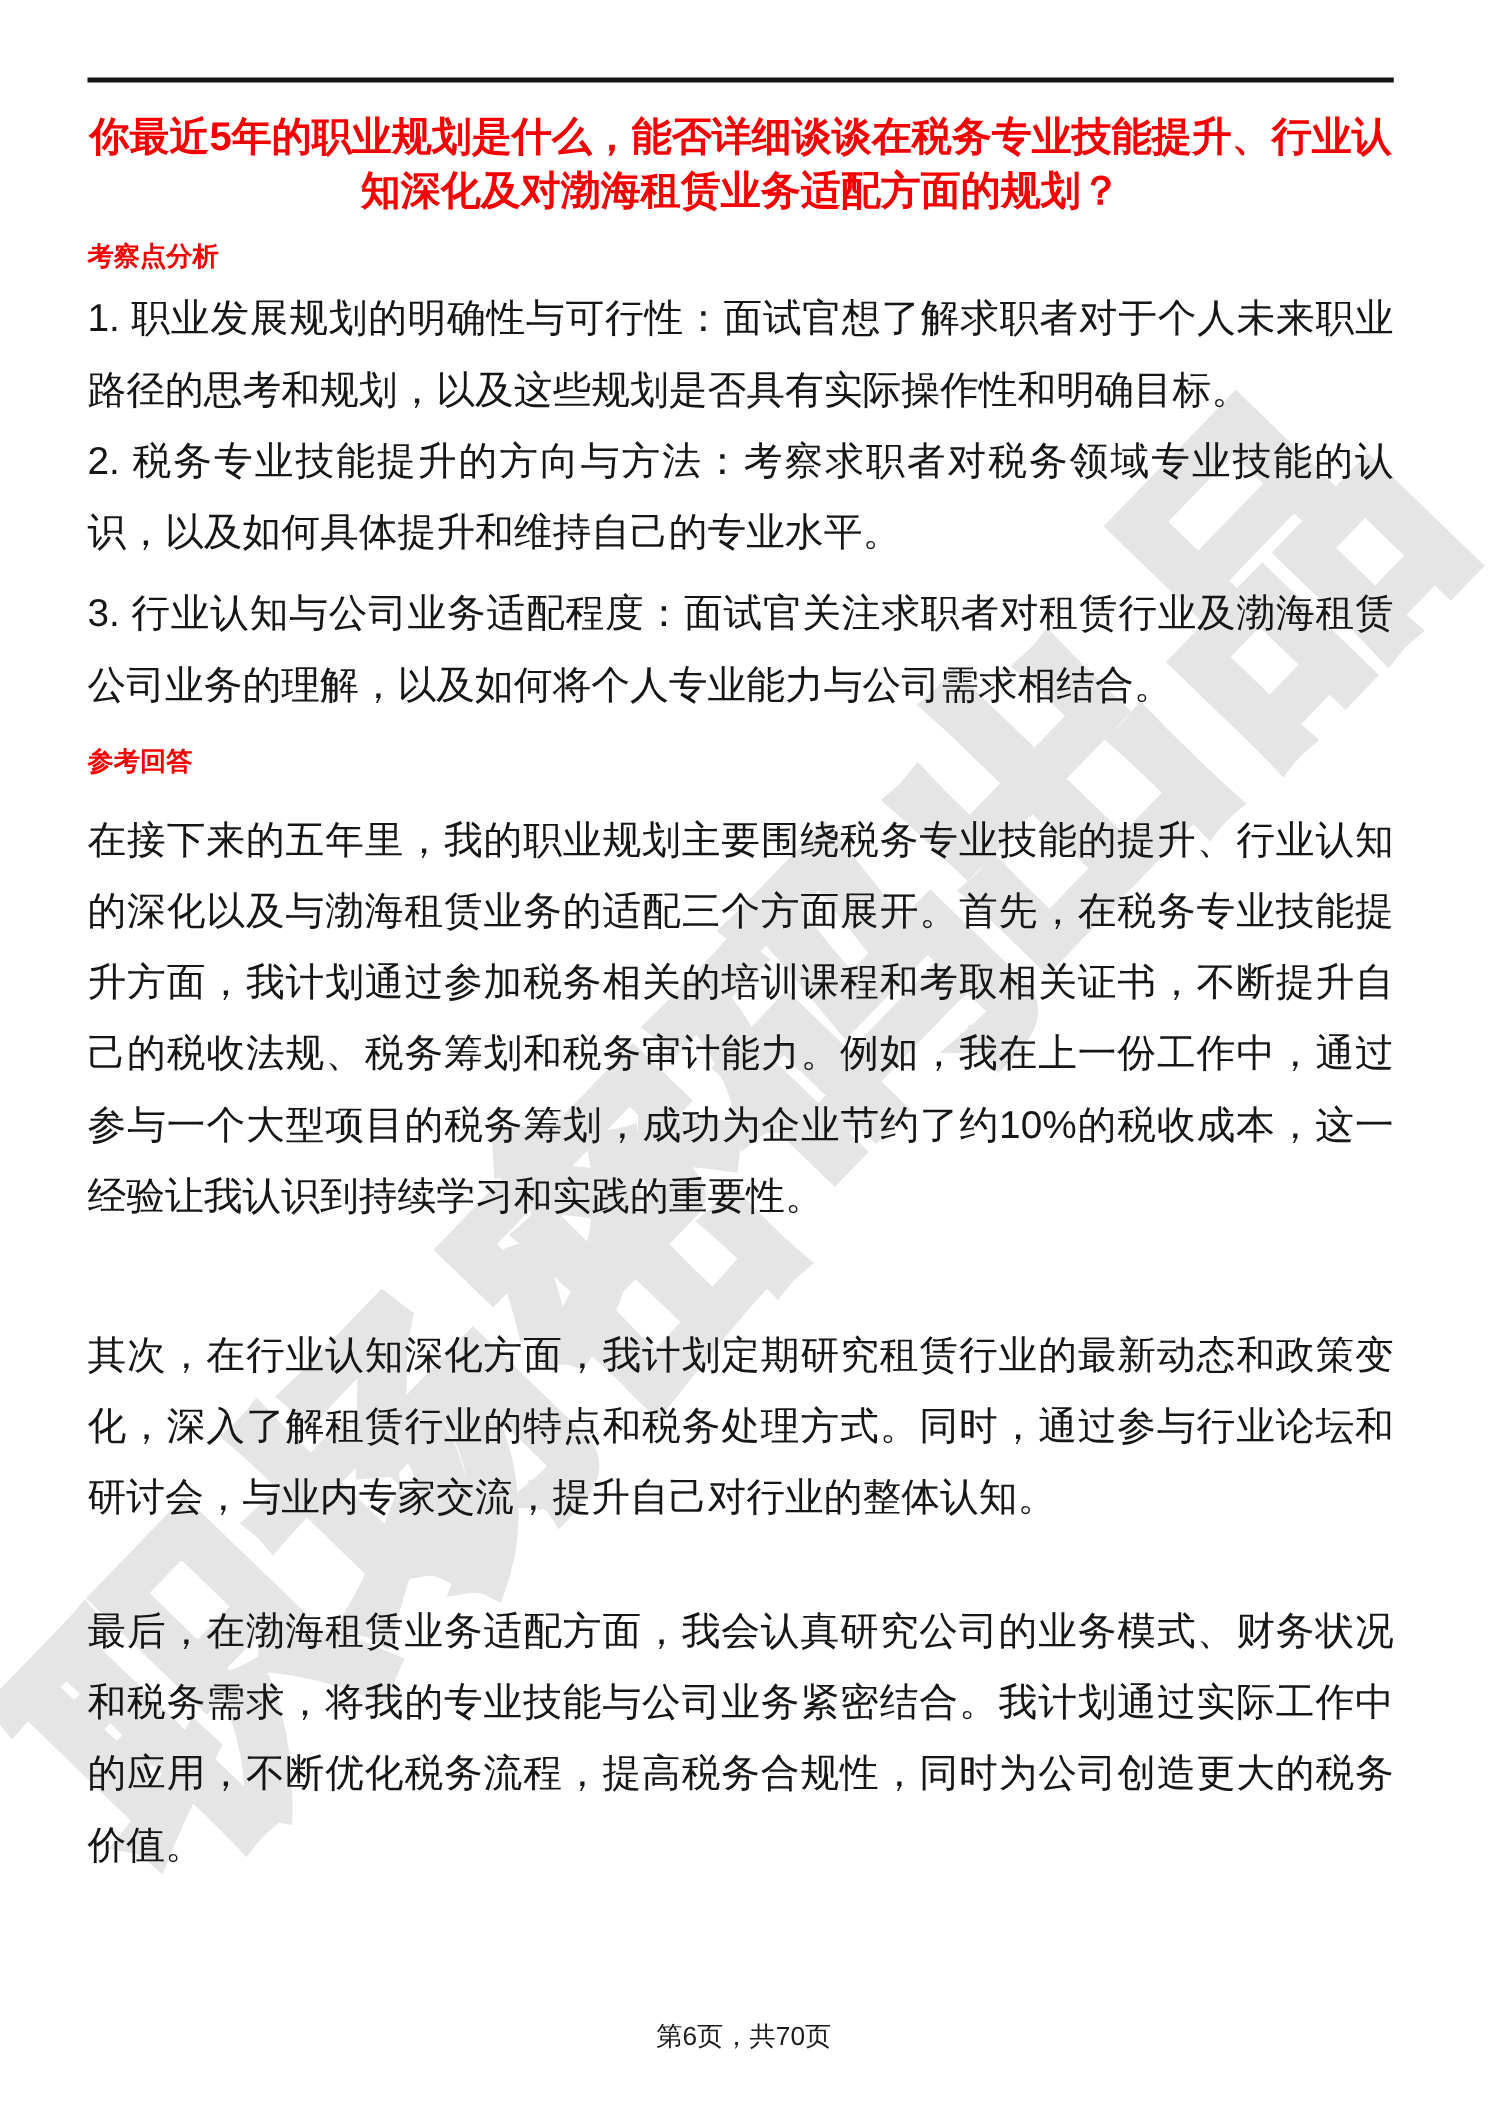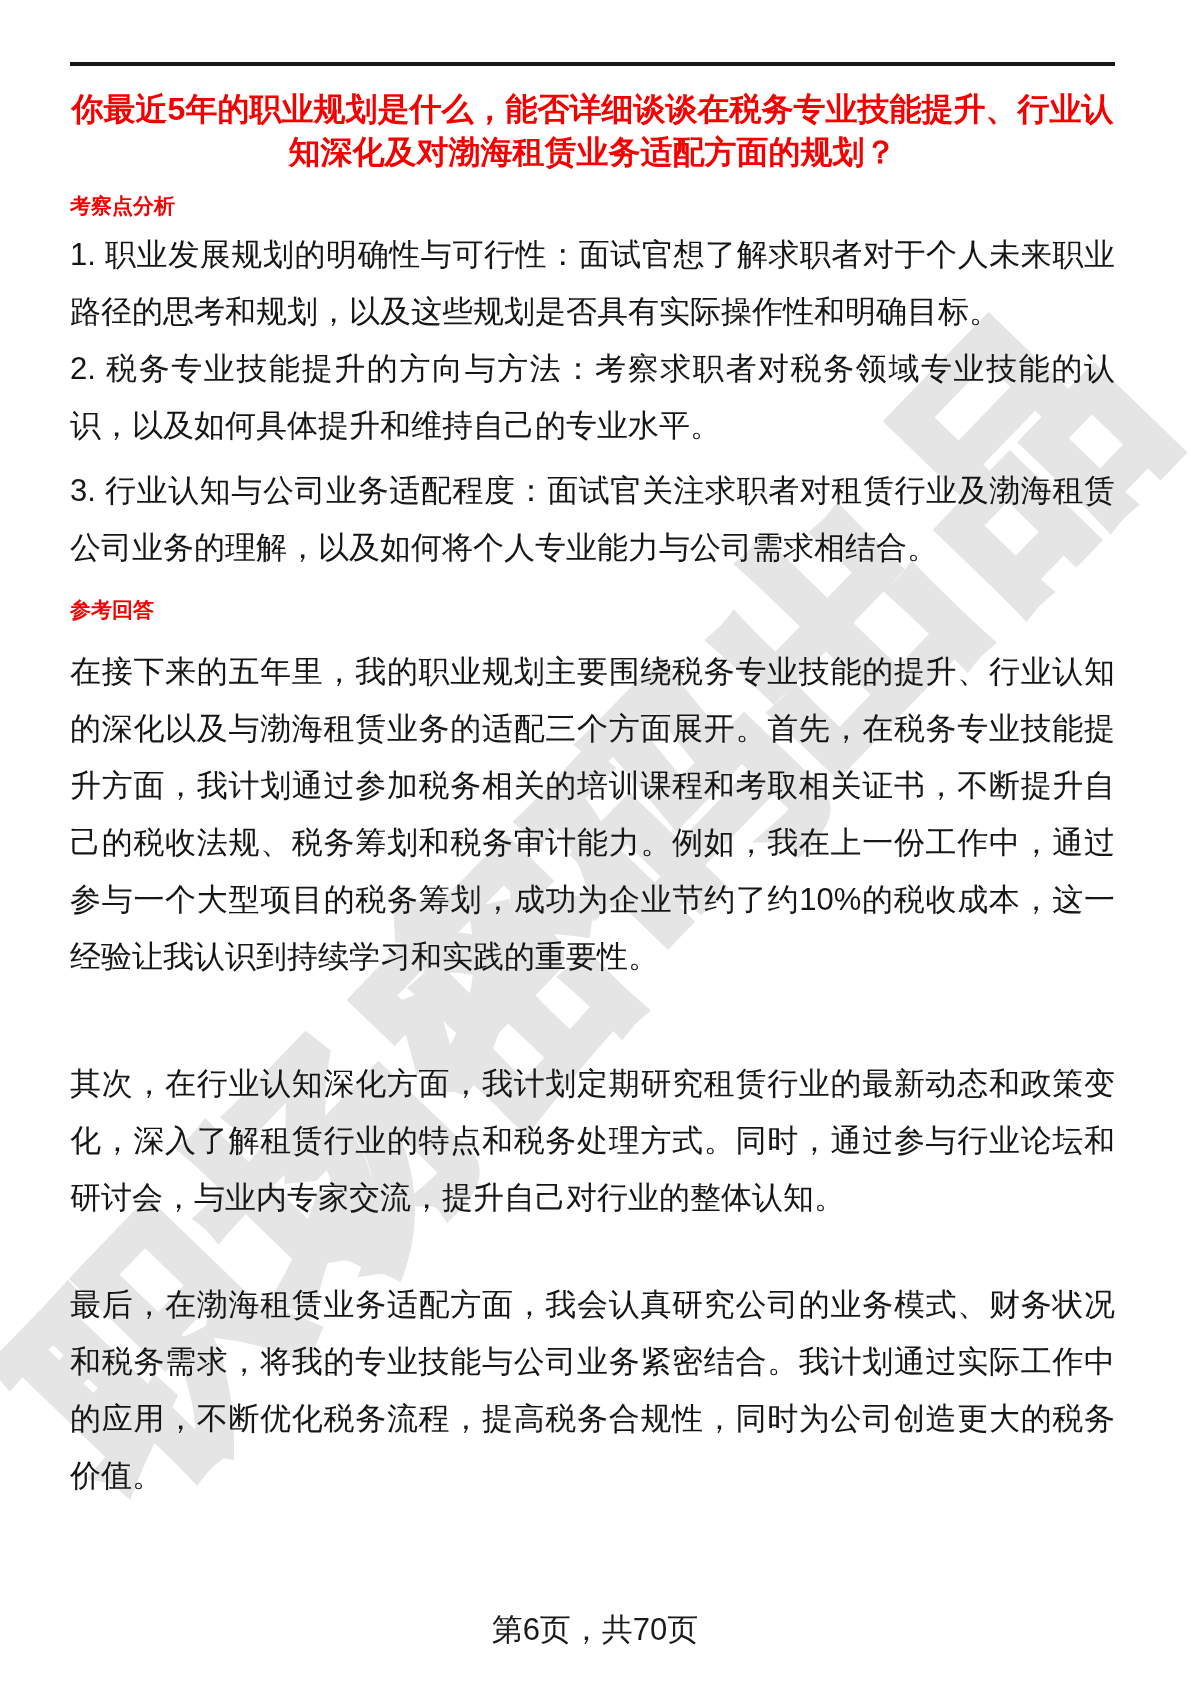--- a/index.html
+++ b/index.html
@@ -72,21 +72,21 @@
   .point-3 { margin-top: 8px; }
   .answer-para-first { margin-top: 13px; }
   .gap-lg { margin-top: 70px; }
   .gap-md { margin-top: 50px; }
   .footer {
     position: absolute;
     left: 0;
     right: 0;
     top: 1612px;
     text-align: center;
-    font-size: 31px;
+    font-size: 21px;
     line-height: 36px;
     color: #1a1a1a;
     z-index: 1;
   }
 </style>
 </head>
 <body>
 
 <div class="page">
 

